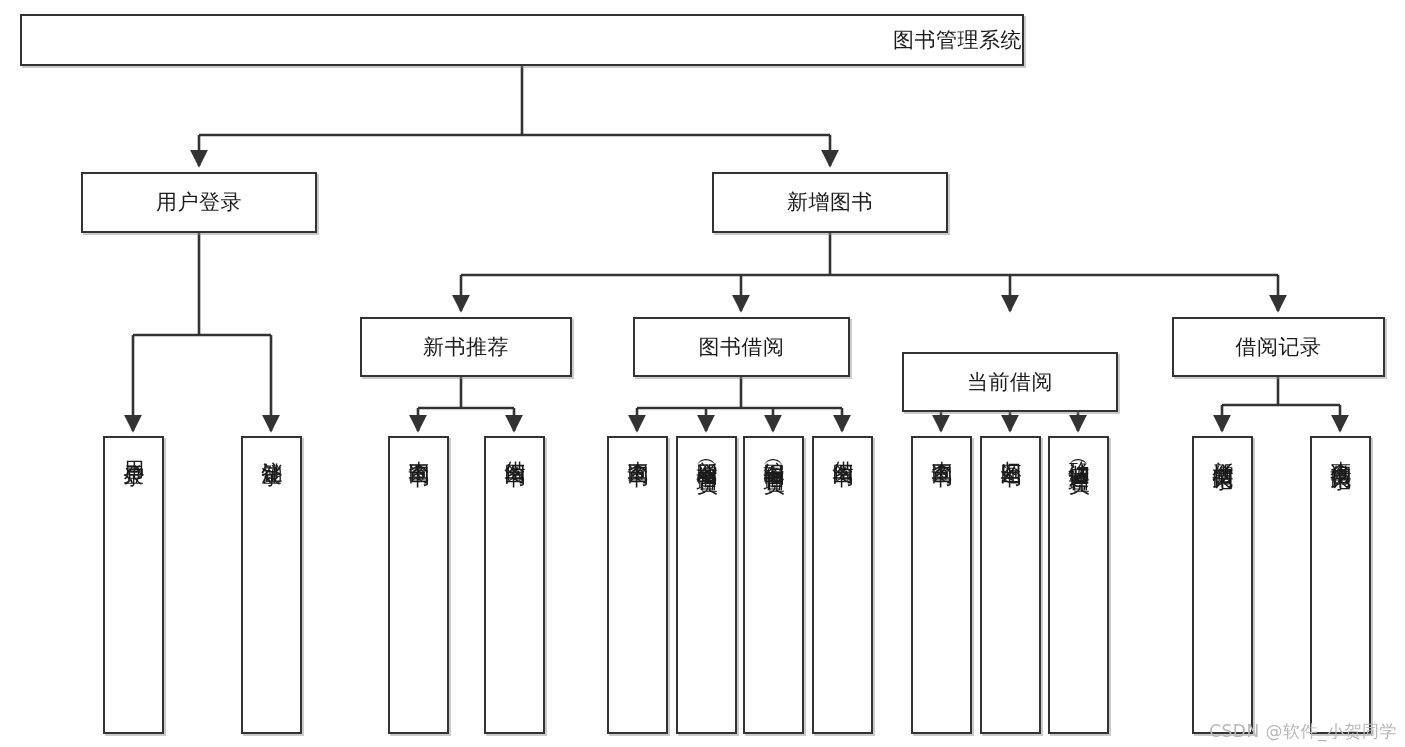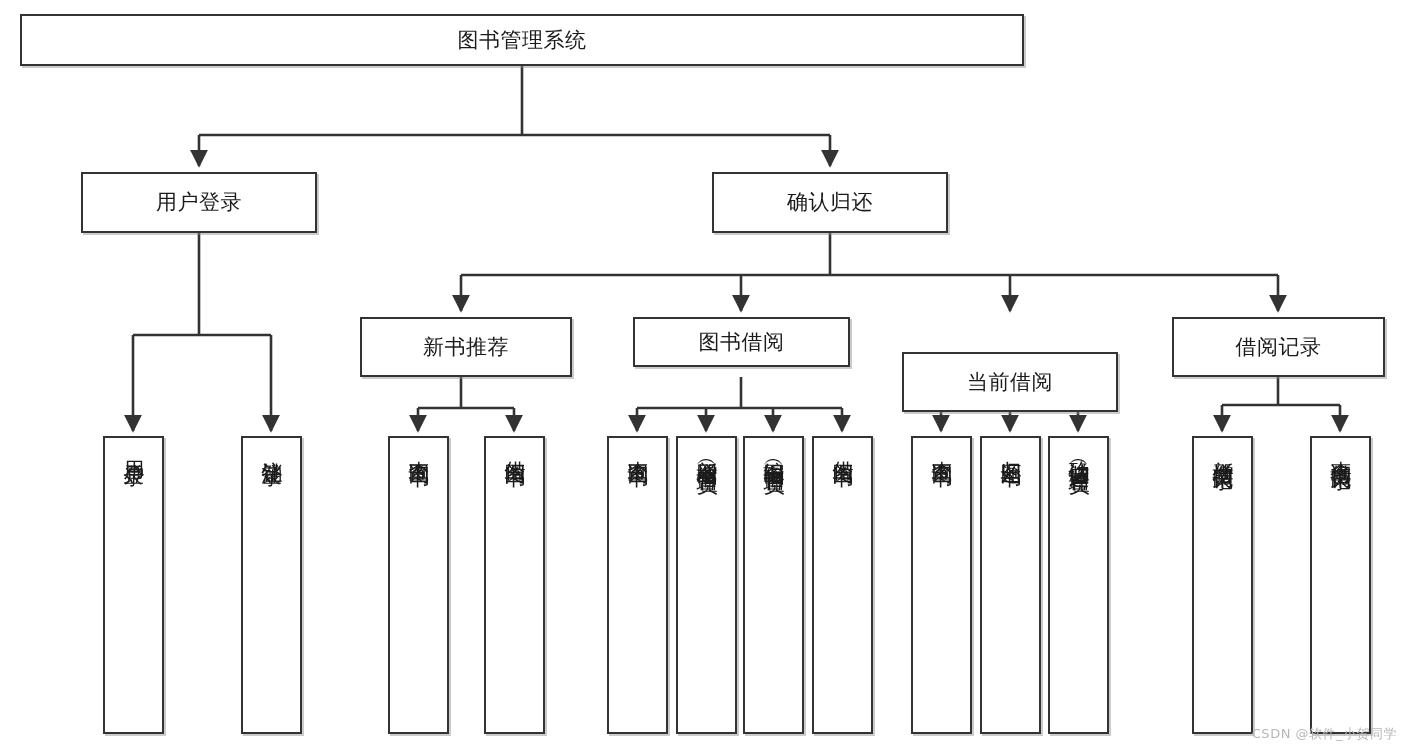--- a/index.html
+++ b/index.html
@@ -52,21 +52,21 @@
     font-size: 21px;
     letter-spacing: 2px;
     line-height: 1.0;
     white-space: nowrap;
   }
   .watermark {
     position: absolute;
     right: 8px;
     bottom: 4px;
     color: #b8b8b8;
-    font-size: 13px;
+    font-size: 17px;
     letter-spacing: 0.5px;
     white-space: nowrap;
     pointer-events: none;
     margin-left: 44px;
   }
 </style>
 </head>
 <body>
 
 <div id="canvas">
@@ -114,35 +114,35 @@
       <path d="M 1010 408 L 1010 431" marker-end="url(#arrow)"></path>
       <path d="M 1078 408 L 1078 431" marker-end="url(#arrow)"></path>
 
       <path d="M 1278 377 L 1278 405"></path>
       <path d="M 1222 405 L 1340 405"></path>
       <path d="M 1222 405 L 1222 431" marker-end="url(#arrow)"></path>
       <path d="M 1340 405 L 1340 431" marker-end="url(#arrow)"></path>
     </g>
   </svg>
 
-  <div class="node" style="left:20px; top:14px; width:1004px; height:52px;">
+  <div class="node" style="left:20px; top:14px; width:1004px; height:52px;justify-content:flex-end;">
     <span class="label">图书管理系统</span>
   </div>
 
   <div class="node" style="left:81px; top:172px; width:236px; height:61px;">
     <span class="label">用户登录</span>
   </div>
   <div class="node" style="left:712px; top:172px; width:236px; height:61px;">
-    <span class="label">确认归还</span>
+    <span class="label">新增图书</span>
   </div>
 
   <div class="node" style="left:360px; top:317px; width:212px; height:60px;">
     <span class="label">新书推荐</span>
   </div>
-  <div class="node" style="left:633px; top:317px; width:217px; height:50px;text-align:right;">
+  <div class="node" style="left:633px; top:317px; width:217px; height:60px;text-align:right;">
     <span class="label">图书借阅</span>
   </div>
   <div class="node" style="left:902px; top:317px; width:216px; height:60px;margin-top:35px;">
     <span class="label">当前借阅</span>
   </div>
   <div class="node" style="left:1172px; top:317px; width:213px; height:60px;">
     <span class="label">借阅记录</span>
   </div>
 
   <div class="node vertical" style="left:103px; top:436px; width:61px; height:298px;">

